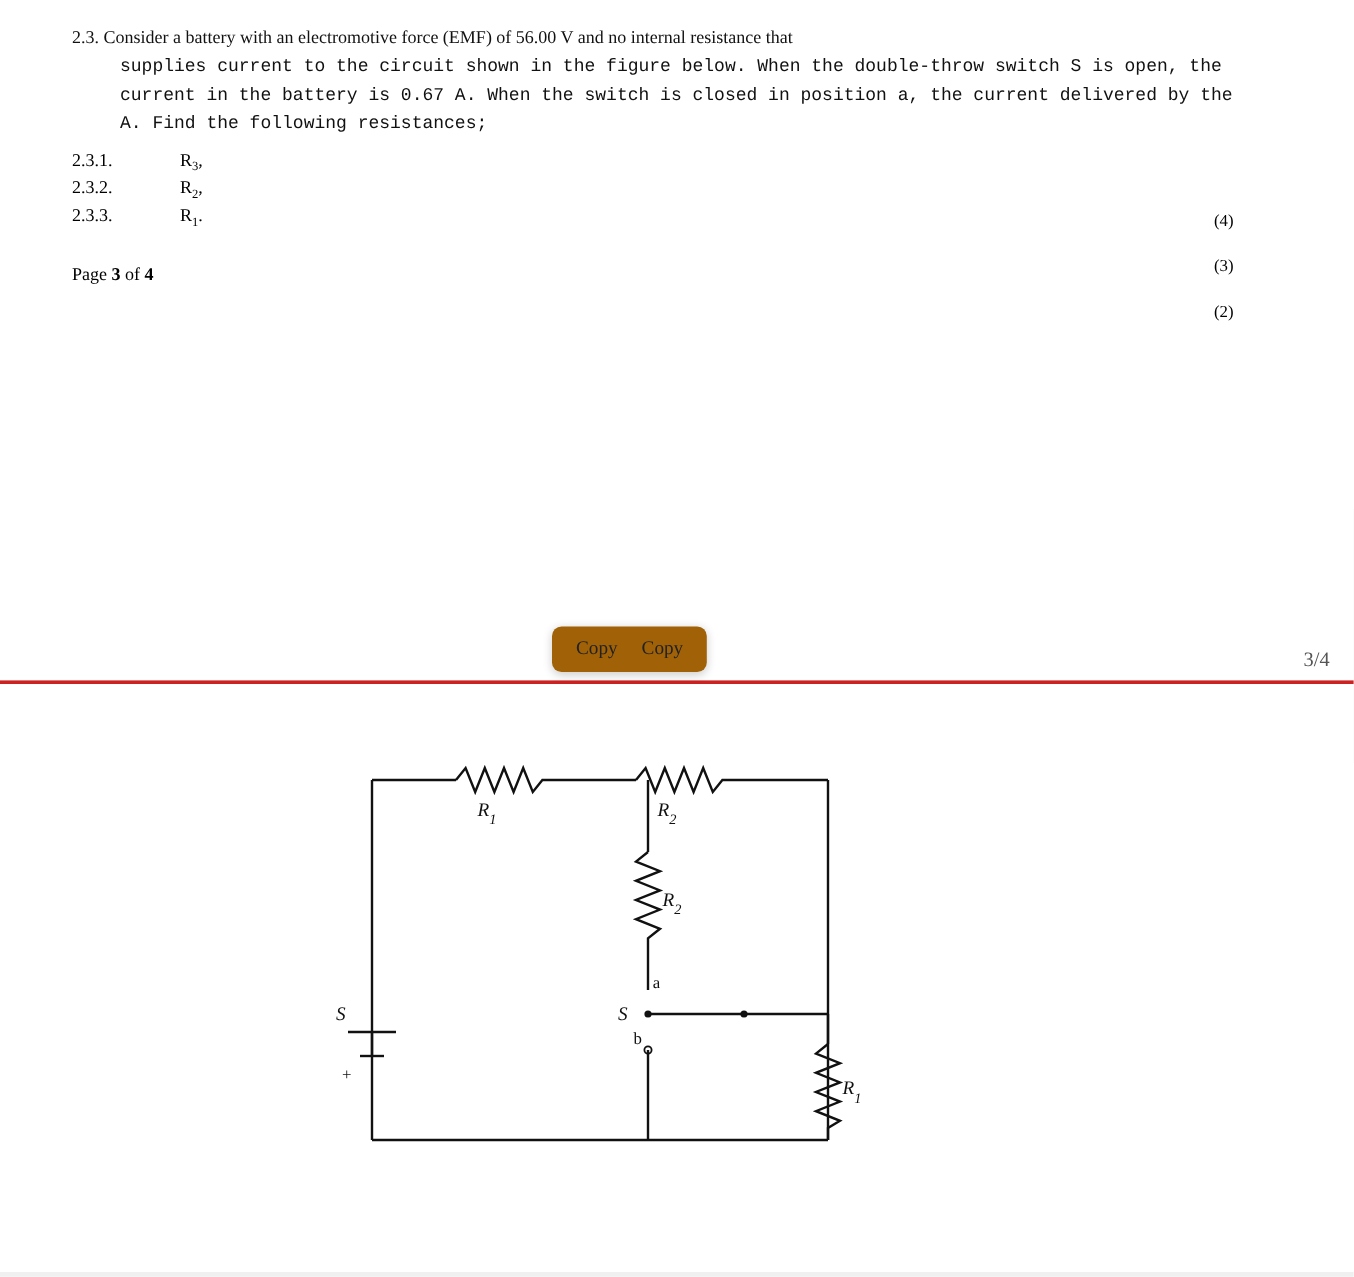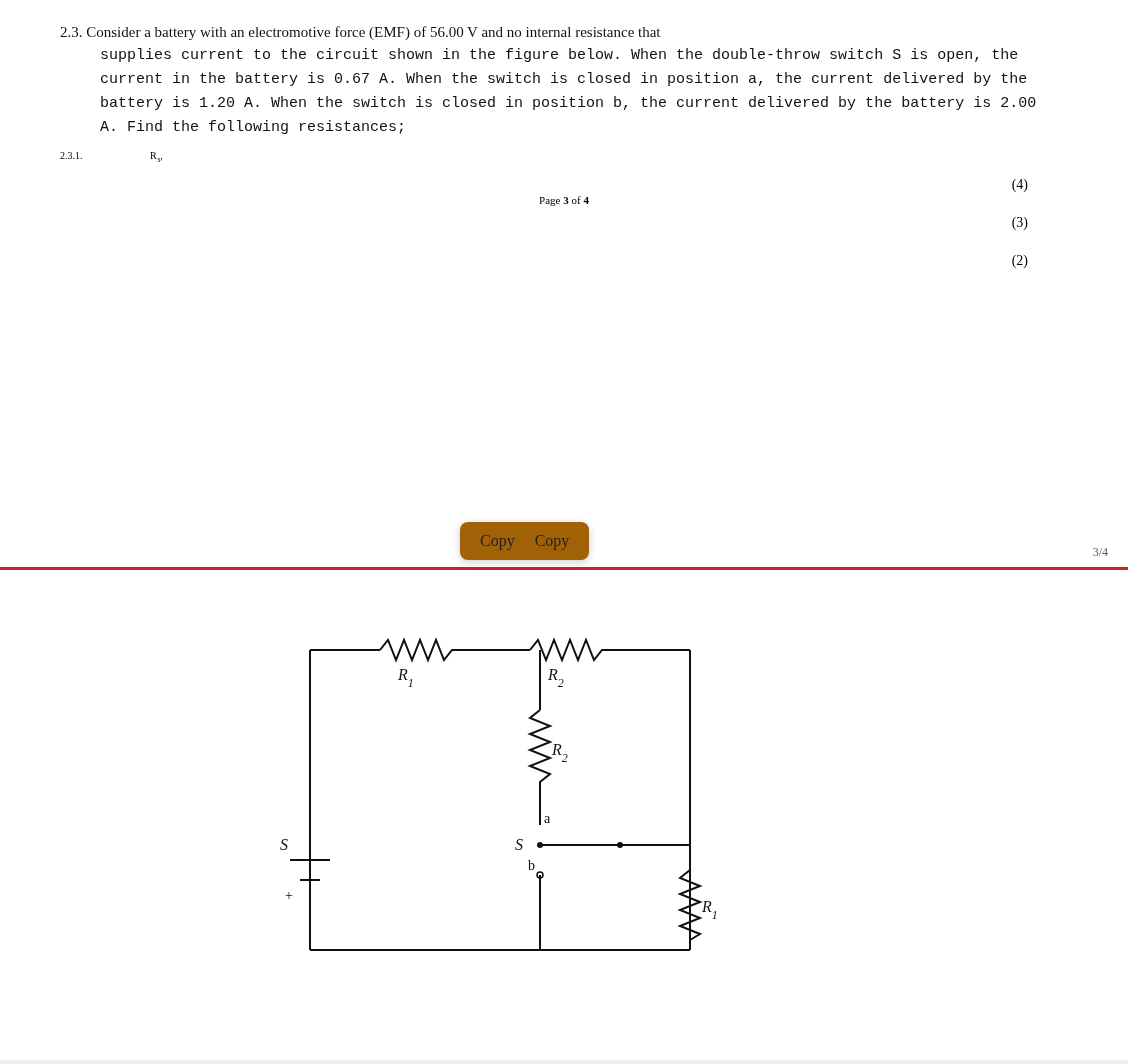--- a/index.html
+++ b/index.html
@@ -40,36 +40,35 @@
     .problem-text .indent {
       display: block;
       padding-left: 40px;
       font-family: Liberation Mono, monospace;
     }
 
     .sub-item {
       display: flex;
       align-items: baseline;
       margin: 4px 0;
-      font-size: 10px;
+      font-size: 15px;
     }
     .sub-item .label {
       min-width: 90px;
     }
 
     .marks-row {
       display: flex;
       justify-content: flex-end;
       font-size: 14px;
       margin: 2px 0;
     }
 
     .page-number-center {
-      text-align: center;
-      font-size: 11px;
+      font-size: 15px;
       margin-top: 20px;
     }
     .page-number-center b {
       font-weight: bold;
     }
 
     
     .context-menu {
       position: absolute;
       bottom: 10px;
@@ -89,21 +88,21 @@
       background: none;
       border: none;
       font-family: 'Times New Roman', Times, serif;
     }
 
     
     .page-num-corner {
       position: absolute;
       right: 20px;
       bottom: 10px;
-      font-size: 12px;
+      font-size: 17px;
       color: #555;
     }
 
     
     .page-bottom {
       background: #ffffff;
       width: 1128px;
       height: 490px;
       position: relative;
       padding: 4px 60px;
@@ -141,35 +140,42 @@
 
 <div class="page-top">
 
   <div style="position:relative;">
     <div class="problem-text">
       <span>2.3.</span>
       <span>Consider a battery with an electromotive force (EMF) of 56.00 V and no internal resistance that</span>
       <br>
       <span class="indent">supplies current to the circuit shown in the figure below. When the double-throw switch S is open, the</span>
       <span class="indent">current in the battery is 0.67 A. When the switch is closed in position a, the current delivered by the</span>
-      <span class="indent">battery is 1.20 A. When the switch is closed in position b, the current delivered by the battery is 2.00</span>
       <span class="indent">A. Find the following resistances;</span>
     </div>
 
     <div class="right-marks" style="top:155px;">
       <div class="marks-row">(4)</div>
       <div class="marks-row" style="margin-top:22px;">(3)</div>
       <div class="marks-row" style="margin-top:22px;">(2)</div>
     </div>
 
     <div style="margin-top: 5px;">
       <div class="sub-item">
         <span class="label">2.3.1.</span>
         <span>R<sub>3</sub>,</span>
       </div>
+      <div class="sub-item">
+        <span class="label">2.3.2.</span>
+        <span>R<sub>2</sub>,</span>
+      </div>
+      <div class="sub-item">
+        <span class="label">2.3.3.</span>
+        <span>R<sub>1</sub>.</span>
+      </div>
     </div>
 
     <div class="page-number-center" style="margin-top:30px;">
       <span>Page </span><b>3</b><span> of </span><b>4</b>
     </div>
   </div>
 
   <div class="context-menu">
     <button class="context-menu-btn">Copy</button>
     <button class="context-menu-btn">Copy</button>

